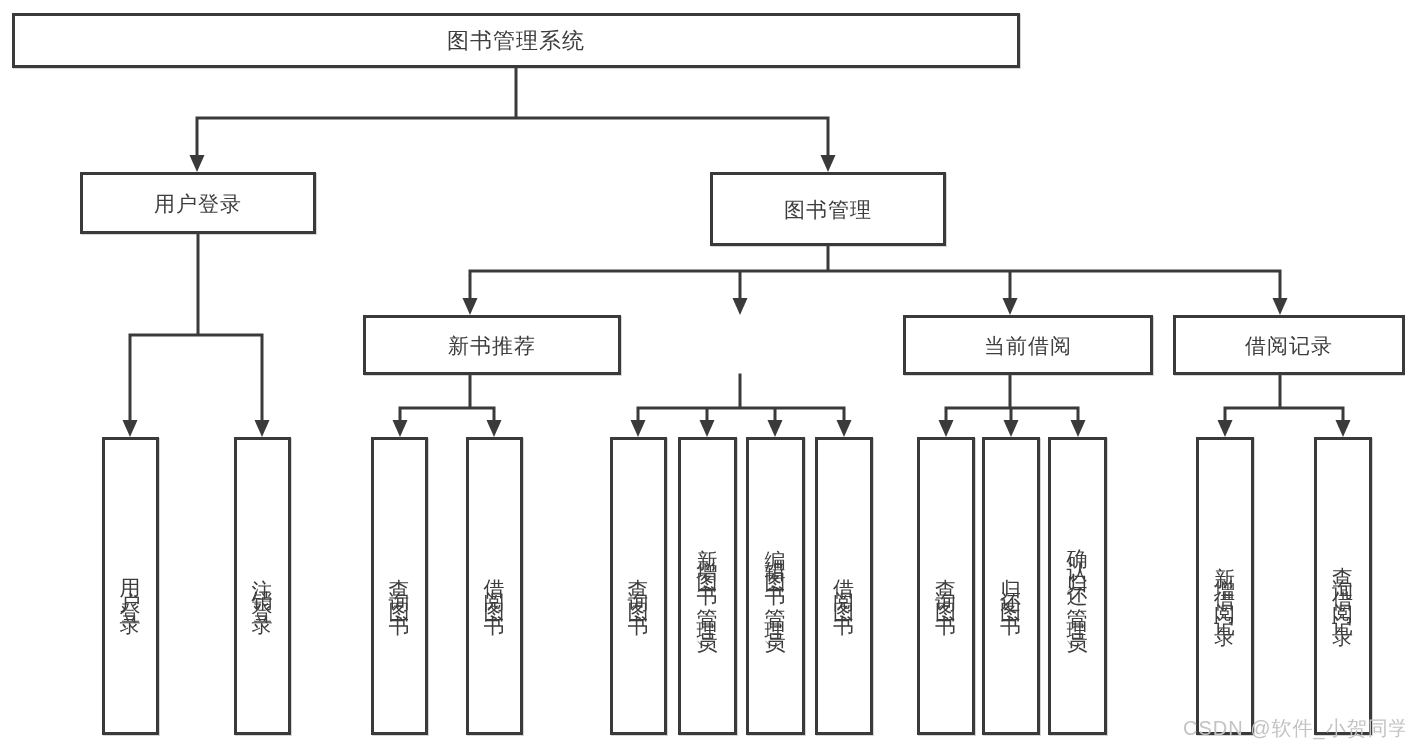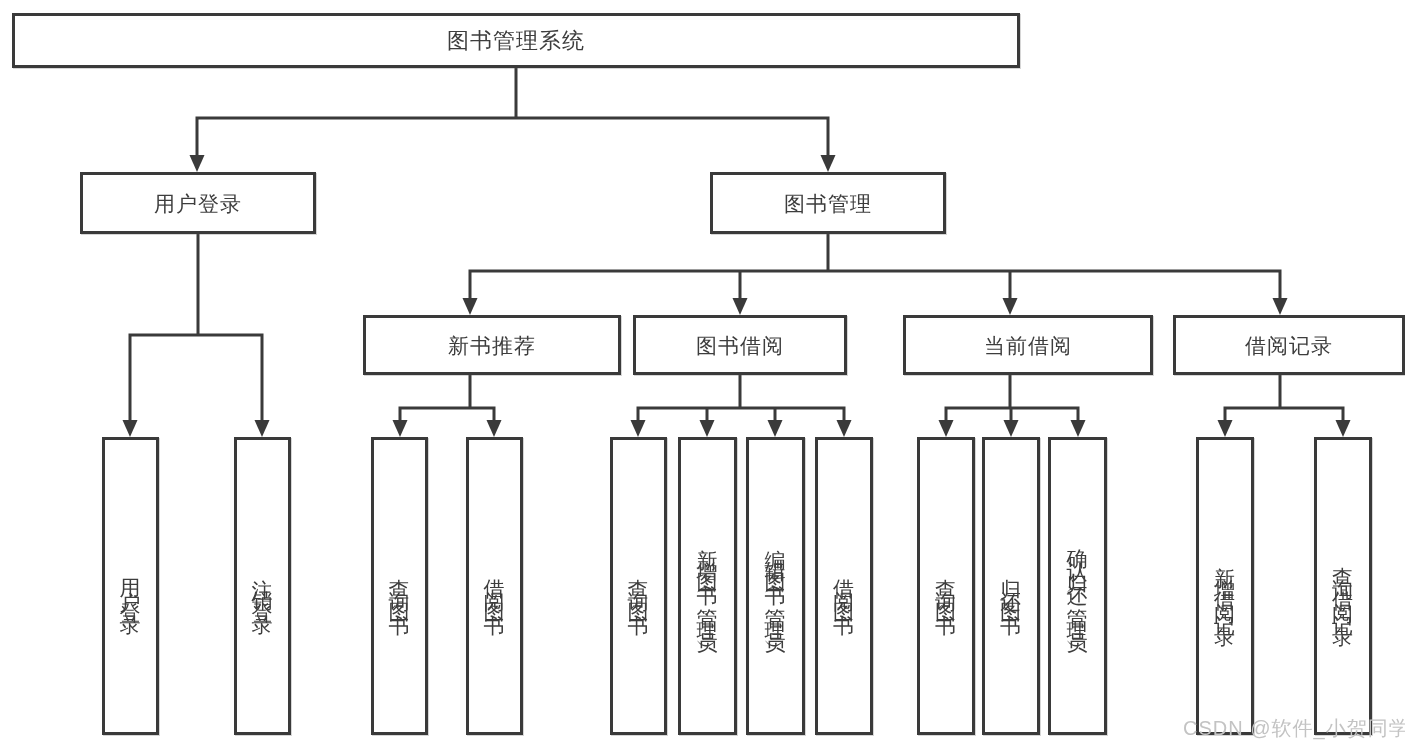--- a/index.html
+++ b/index.html
@@ -99,29 +99,26 @@
     </g>
   </svg>
 
   <div class="box h root" style="left:12px;top:13px;width:1008px;height:55px">
     <span>图书管理系统</span>
   </div>
 
   <div class="box h" style="left:80px;top:172px;width:236px;height:62px">
     <span>用户登录</span>
   </div>
-  <div class="box h" style="left:710px;top:172px;width:236px;height:62px">
+  <div class="box h" style="left:710px;top:172px;width:236px;height:74px">
     <span>图书管理</span>
   </div>
 
   <div class="box h" style="left:363px;top:315px;width:258px;height:60px">
     <span>新书推荐</span>
-  </div>
-  <div class="box h" style="left:633px;top:315px;width:214px;height:60px">
-    <span>图书借阅</span>
   </div>
   <div class="box h" style="left:903px;top:315px;width:250px;height:60px">
     <span>当前借阅</span>
   </div>
   <div class="box h" style="left:1173px;top:315px;width:232px;height:60px">
     <span>借阅记录</span>
   </div>
 
   <div class="box v" style="left:102px;top:437px;width:57px;height:298px">
     <span>用户登录</span>

